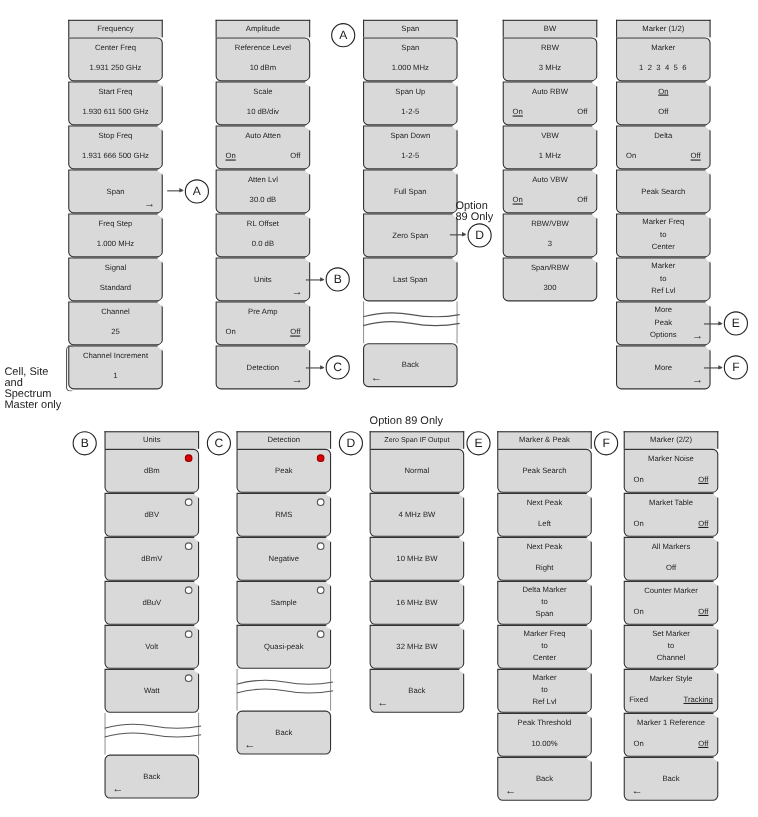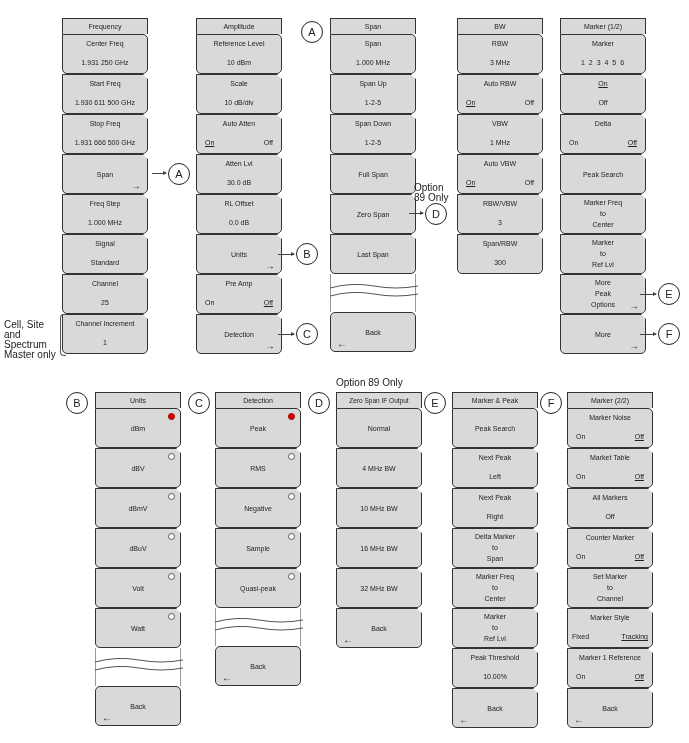--- a/index.html
+++ b/index.html
@@ -73,21 +73,21 @@
       <div class="notch"></div>
       <span class="l1">Channel</span>
       <span class="l2">25</span>
     </div>
   <div class="btn">
       <div class="notch"></div>
       <span class="l1">Channel Increment</span>
       <span class="l2">1</span>
     </div>
 </div>
-<div class="note" style="left:4px;top:320px;width:58px;">Cell, Site and Spectrum Master only</div>
+<div class="note" style="left:4px;top:334px;width:58px;">Cell, Site and Spectrum Master only</div>
 <div class="brace" style="left:60px;top:314px;height:40px;"></div>
 <div class="pointer" style="left:152px;top:173px;width:14px;"></div>
 <div class="circ" style="left:168px;top:163px;">A</div>
 
 <div class="panel" style="left:196px;top:18px;">
   <div class="ptitle">Amplitude</div>
   <div class="btn">
       <span class="l1">Reference Level</span>
       <span class="l2">10 dBm</span>
     </div>

